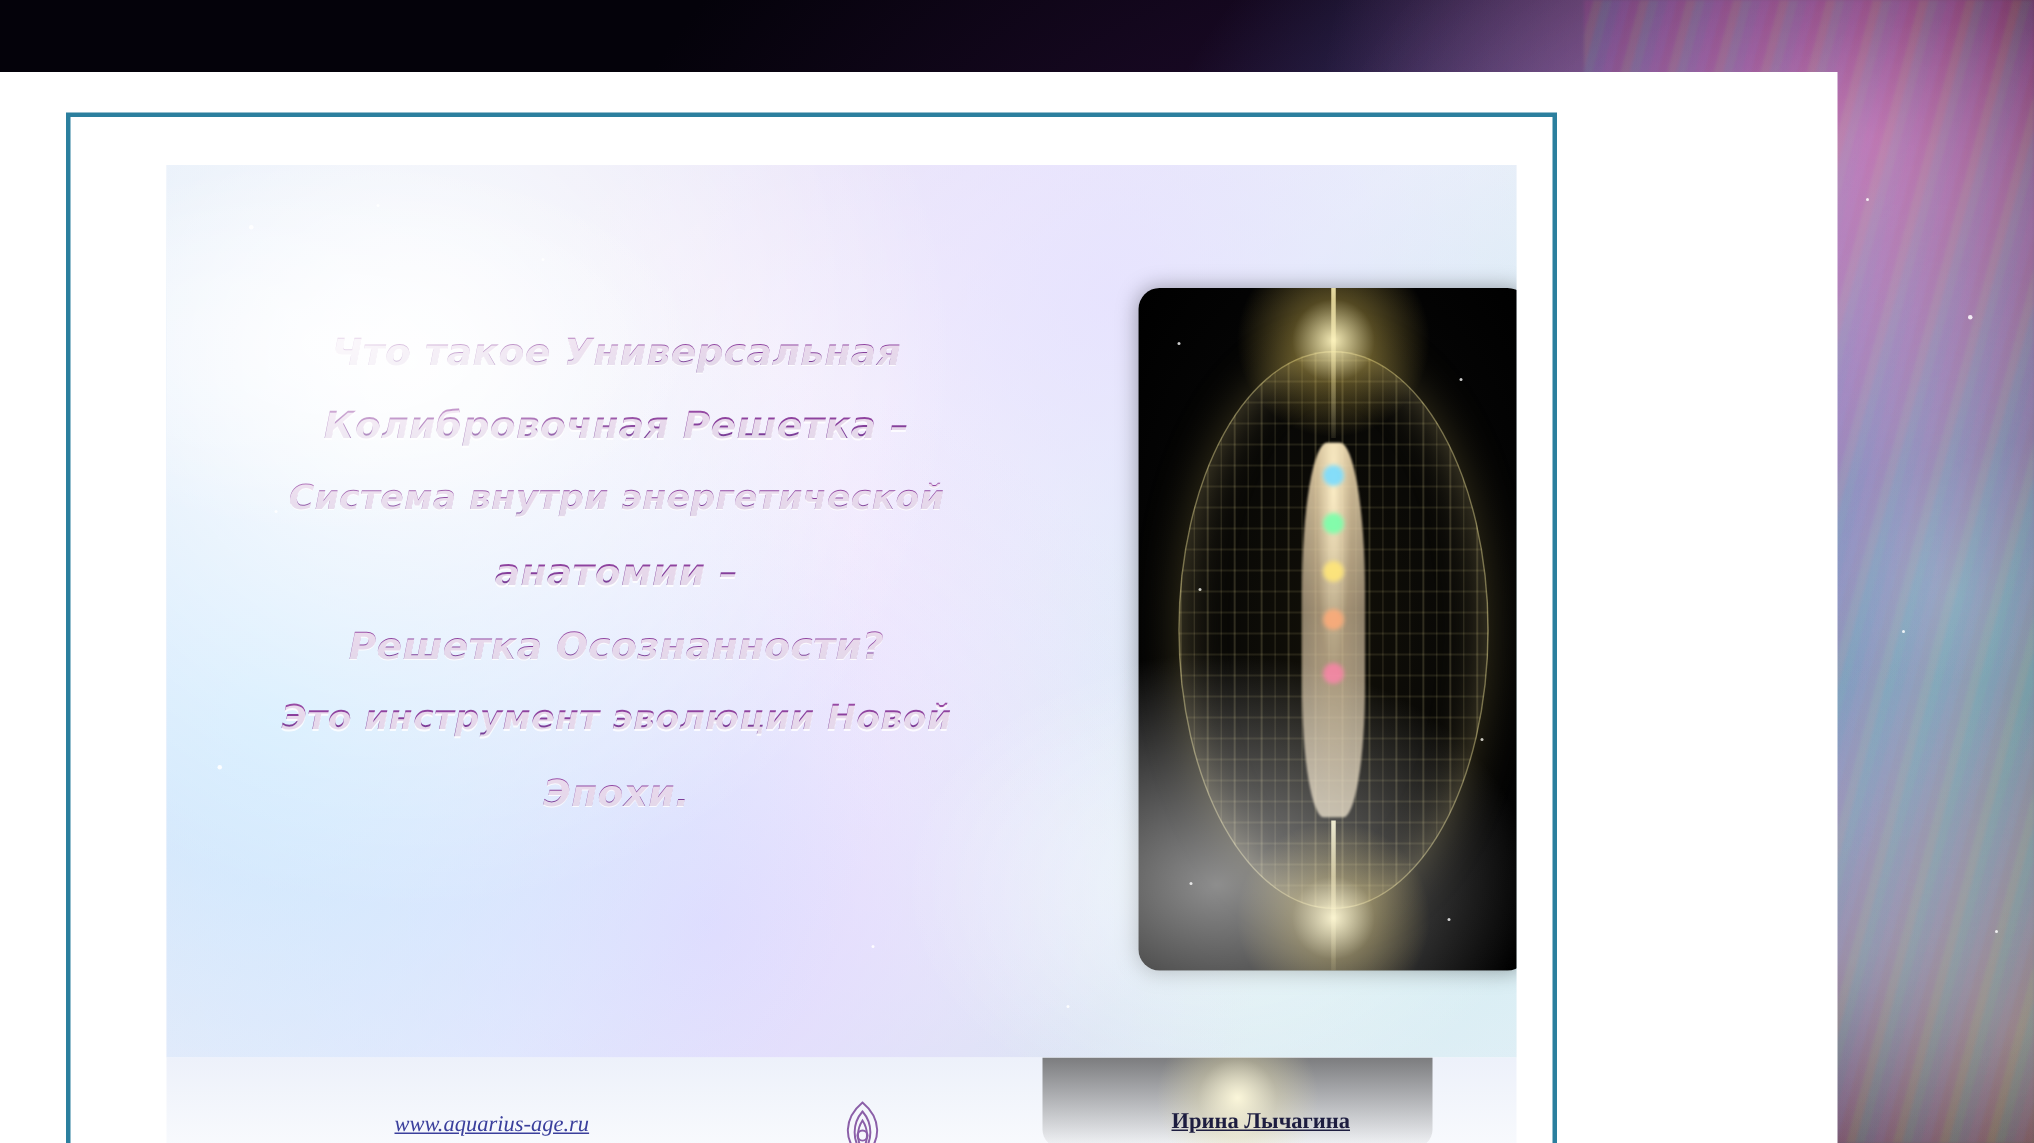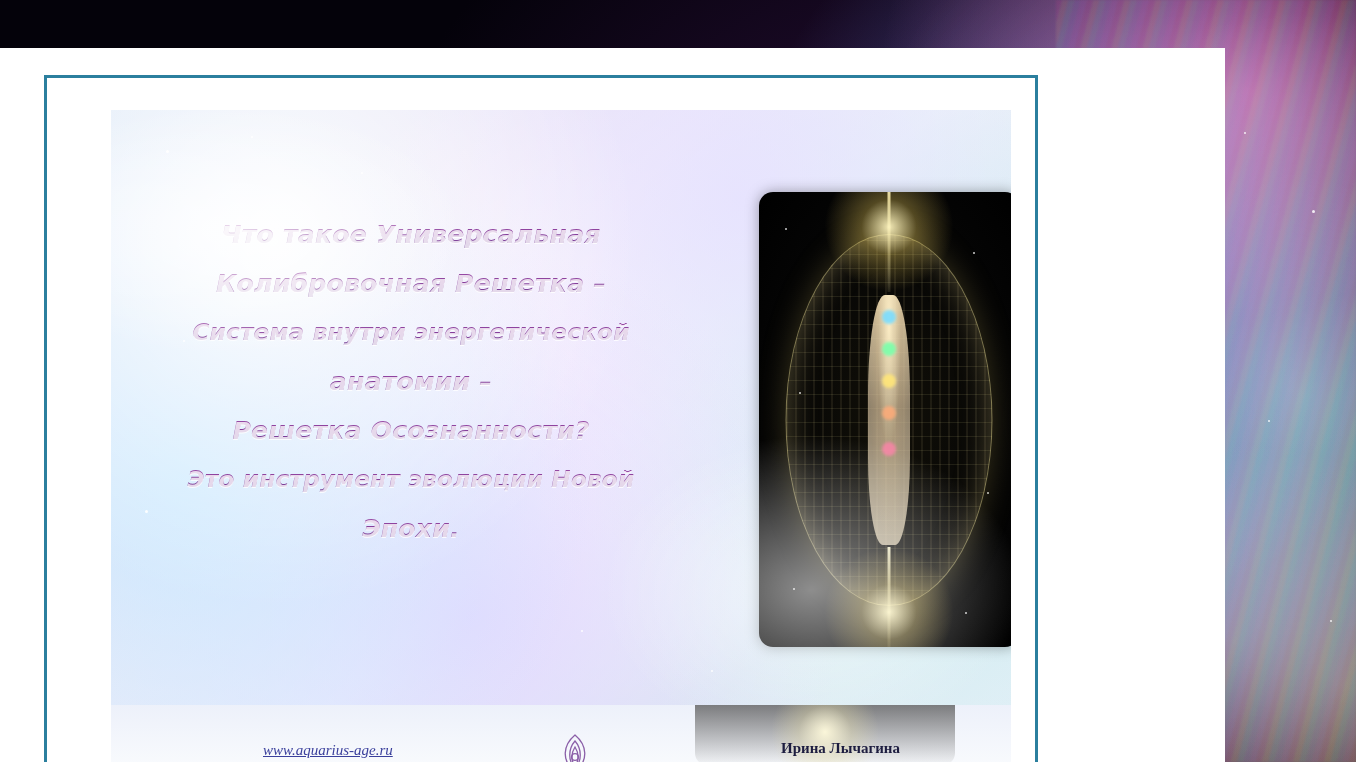--- a/index.html
+++ b/index.html
@@ -280,20 +280,21 @@
     height: 52px;
   }
   .footer-author {
     position: absolute;
     left: 670px;
     top: 10px;
     font-family: "Liberation Serif", serif;
     font-size: 15px;
     font-weight: bold;
     color: #1d1d40;
+    text-decoration: underline;
   }
 </style>
 </head>
 <body>
 
 <div id="stage">
 
   <div class="cosmic-bg"></div>
   <div class="rainbow-streaks"></div>
 

